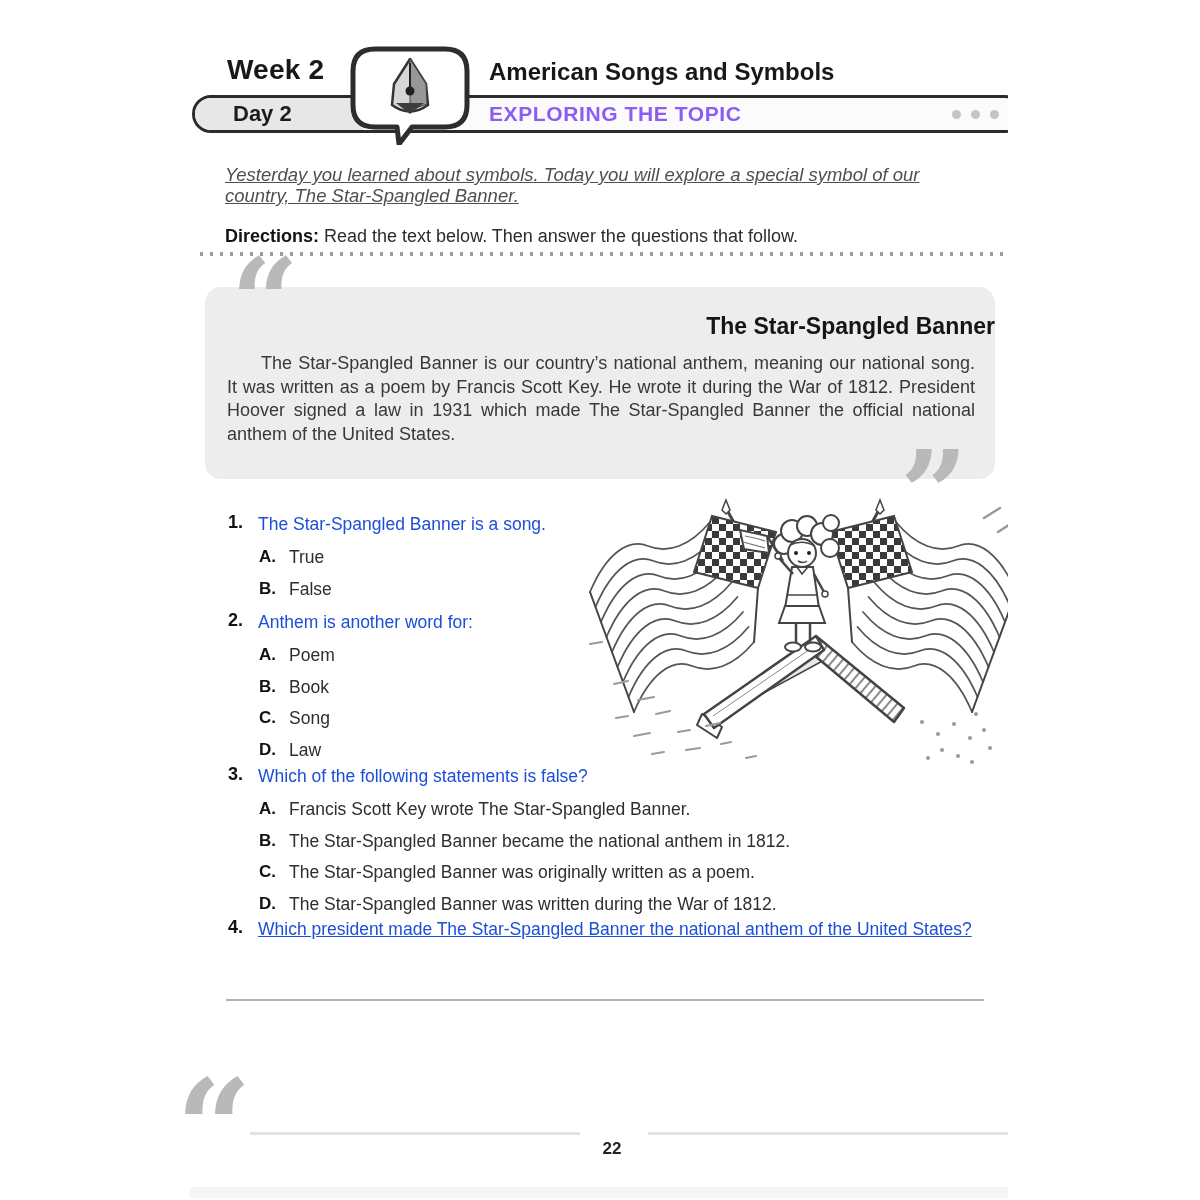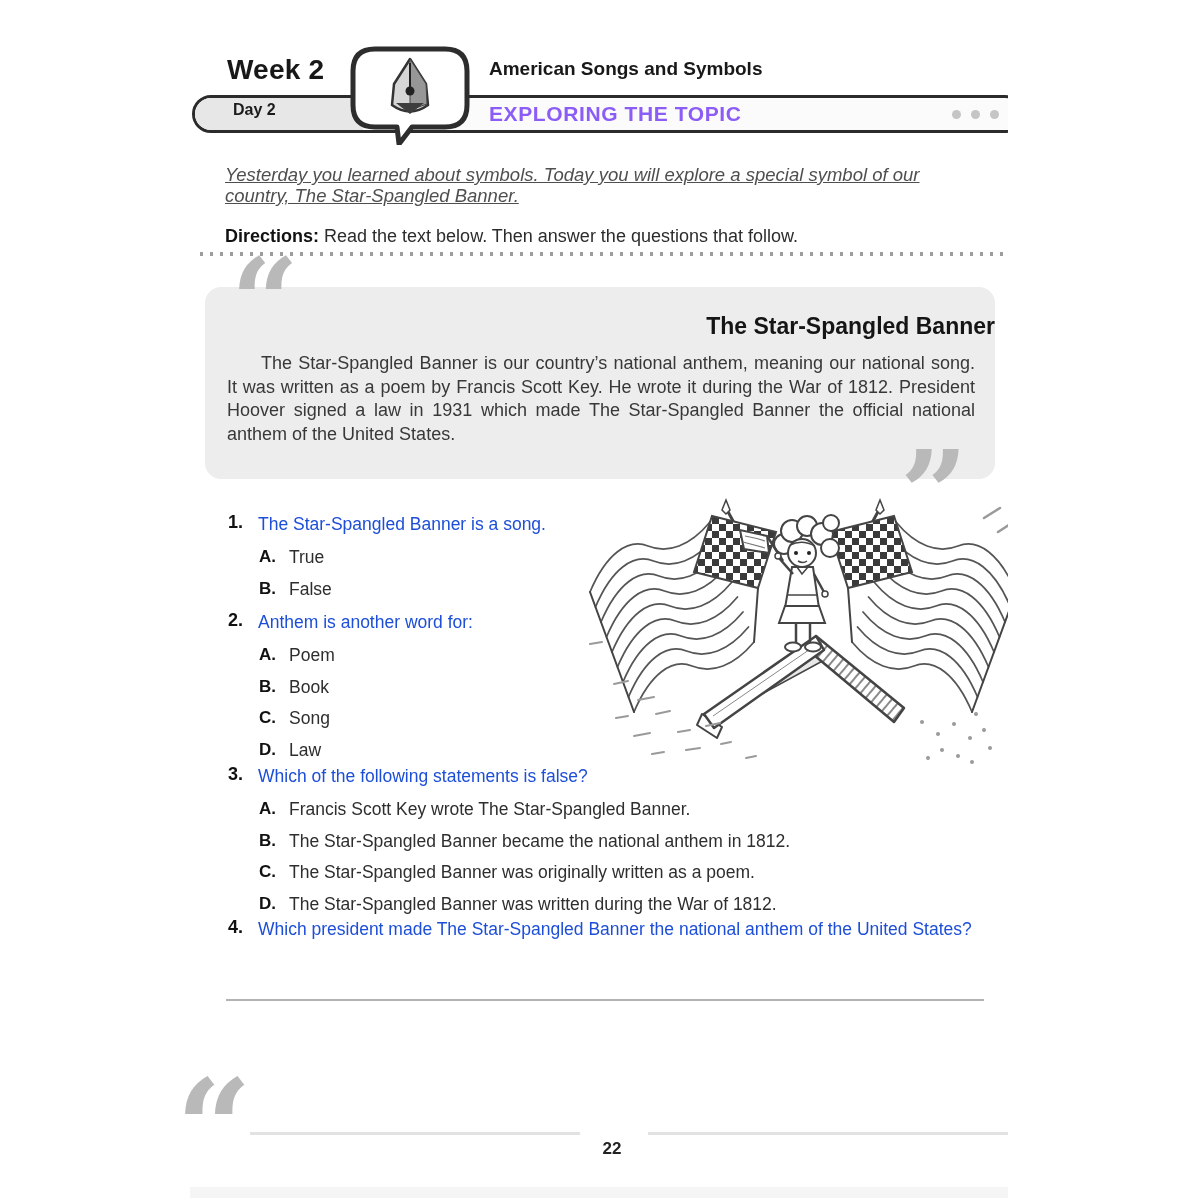--- a/index.html
+++ b/index.html
@@ -2,25 +2,25 @@
 <html><head>
 <meta charset="utf-8">
 <style>
   * { margin:0; padding:0; box-sizing:border-box; }
   html,body { width:1200px; height:1200px; background:#fff; }
   body { font-family:"Liberation Sans","DejaVu Sans",sans-serif; color:#2a2a2a; }
   .page { position:relative; width:1008px; height:1200px; background:#fff; overflow:hidden;padding-left:40px; }
 
   
   .week { position:absolute; left:227px; top:54px; font-size:28px; font-weight:800; color:#181818; letter-spacing:.2px; }
-  .main-title { position:absolute; left:489px; top:58px; font-size:19px; font-weight:800; color:#181818; }
+  .main-title { position:absolute; left:489px; top:58px; font-size:24px; font-weight:800; color:#181818; }
   .header-bar { position:absolute; left:192px; top:95px; width:832px; height:38px;
                 background:#fbfbfb; border:3px solid #2b2b2b; border-radius:20px; overflow:hidden; }
   .header-bar .left-seg { position:absolute; left:0; top:0; width:168px; height:100%; background:#e7e7e7; }
-  .day { position:absolute; left:233px; top:101px; font-size:16px; font-weight:700; color:#1c1c1c; z-index:3; }
+  .day { position:absolute; left:233px; top:101px; font-size:22px; font-weight:700; color:#1c1c1c; z-index:3; }
   .subtitle { position:absolute; left:489px; top:102px; font-size:21px; font-weight:600; letter-spacing:.6px; color:#8b5cf6; z-index:3; }
   .dots { position:absolute; left:952px; top:110px; display:flex; gap:10px; z-index:3; }
   .dots span { width:9px; height:9px; border-radius:50%; background:#c5c5c5; display:block; }
   .bubble { position:absolute; left:349px; top:45px; z-index:4; }
 
   
   .intro { position:absolute; left:225px; top:164px; width:764px; font-size:18.5px; font-style:italic;
            color:#4f4f4f; line-height:21px; font-weight:500;text-decoration:underline; }
   .directions { position:absolute; left:225px; top:226px; width:790px; font-size:18px; color:#2c2c2c; }
   .directions b { color:#121212; font-weight:800; }
@@ -42,21 +42,21 @@
   .q { position:absolute; left:228px; }
   .q-head { display:flex; align-items:flex-start; }
   .qnum { font-weight:800; color:#111; width:30px; flex:0 0 30px; font-size:18px; }
   .qtext { font-size:17.5px; font-weight:500; color:#1d4ed8; line-height:24px; }
   .opts { margin:11px 0 0 31px; }
   .opt { display:flex; margin-bottom:10.5px; }
   .letter { font-weight:800; color:#111; width:30px; flex:0 0 30px; font-size:17px; }
   .otext { font-size:17.5px; color:#2e2e2e; }
   .q1 { top:512px; } .q2 { top:610px; } .q3 { top:764px; width:790px; }
   .q4 { top:917px; width:788px; }
-  .q4 .qtext { text-align:justify; width:724px; }
+  .q4 .qtext { text-align:justify; width:724px;text-decoration:underline; }
   .answer-line { position:absolute; left:226px; top:999px; width:758px; height:2px; background:#b3b3b3; }
 
   
   .illustration { position:absolute; left:586px; top:496px; }
 
   
   .footer-quote { position:absolute; left:176px; top:1063px; font-size:132px; }
   .footer-line { position:absolute; top:1132px; height:3px; background:#e2e2e2; }
   .fl-left { left:250px; width:330px; }
   .fl-right { left:648px; width:372px; }

